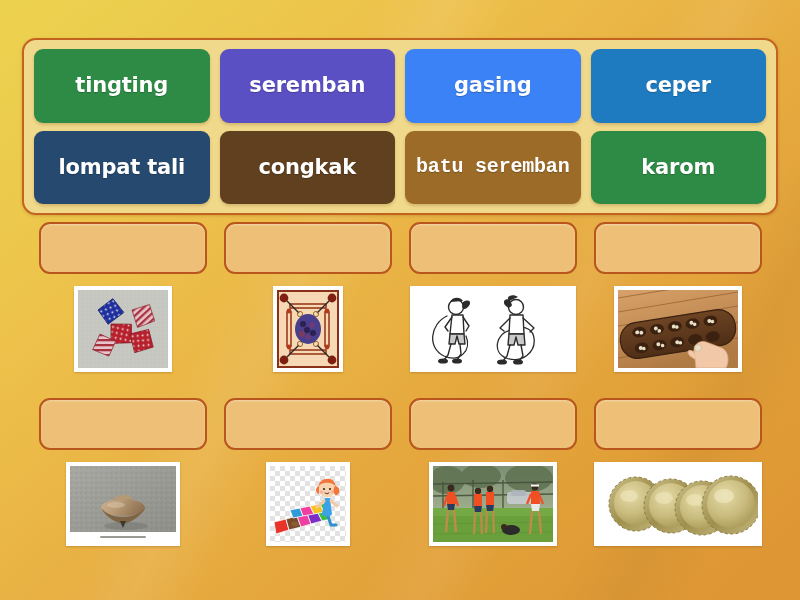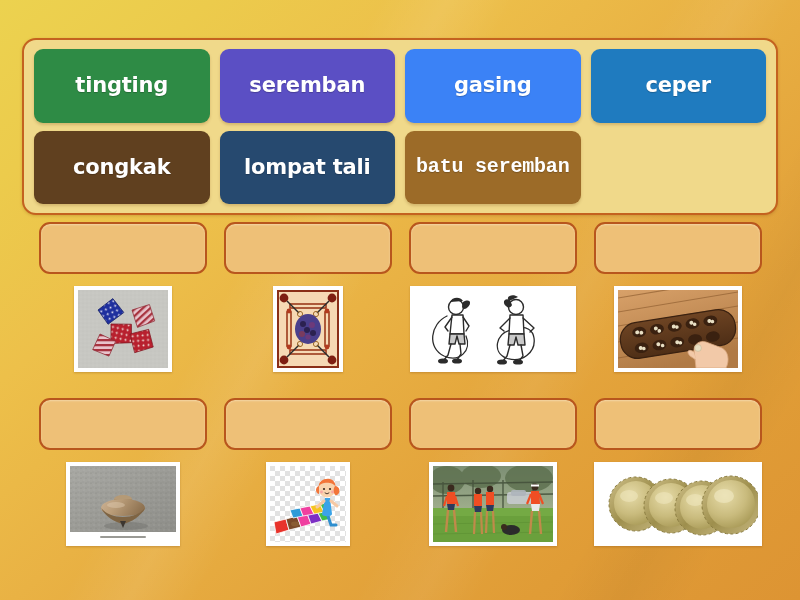--- a/index.html
+++ b/index.html
@@ -141,32 +141,35 @@
     </div>
 
     <div class="word-tile" style="background:#3b82f6">
       <span>gasing</span>
     </div>
 
     <div class="word-tile" style="background:#1f7bbf">
       <span>ceper</span>
     </div>
 
+    <div class="word-tile" style="background:#26496f">
+      <span>lompat tali</span>
+    </div>
+
     <div class="word-tile" style="background:#60401f">
       <span>congkak</span>
     </div>
 
-    <div class="word-tile" style="background:#26496f">
-      <span>lompat tali</span>
-    </div>
-
     <div class="word-tile two-line" style="background:#9c6b28">
       <span>batu seremban</span>
     </div>
 
+    <div class="word-tile" style="background:#2e8b45">
+      <span>karom</span>
+    </div>
 
   </div>
 </div>
 
 <div class="answer-area">
 
   <div class="answer-row row-1">
 
     <div class="answer-cell">
       <div class="drop-zone"></div>

